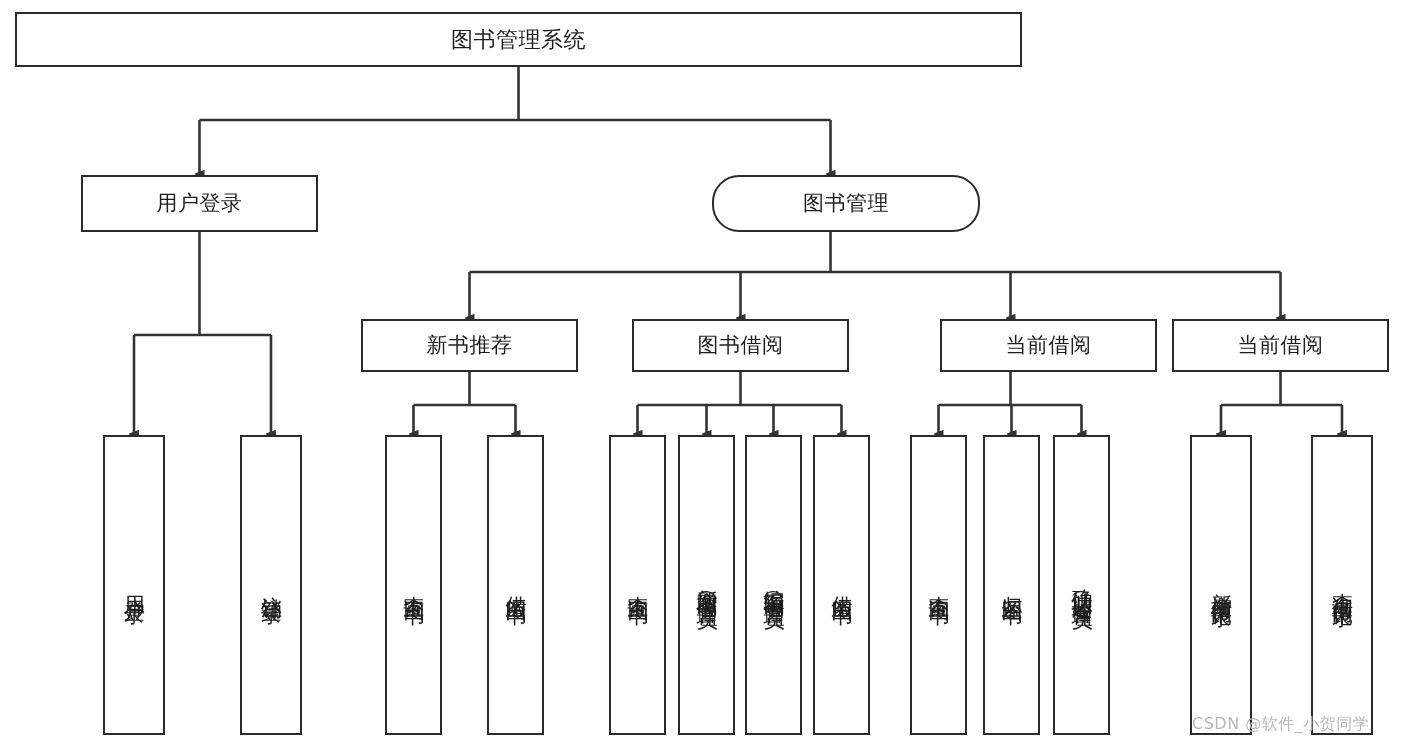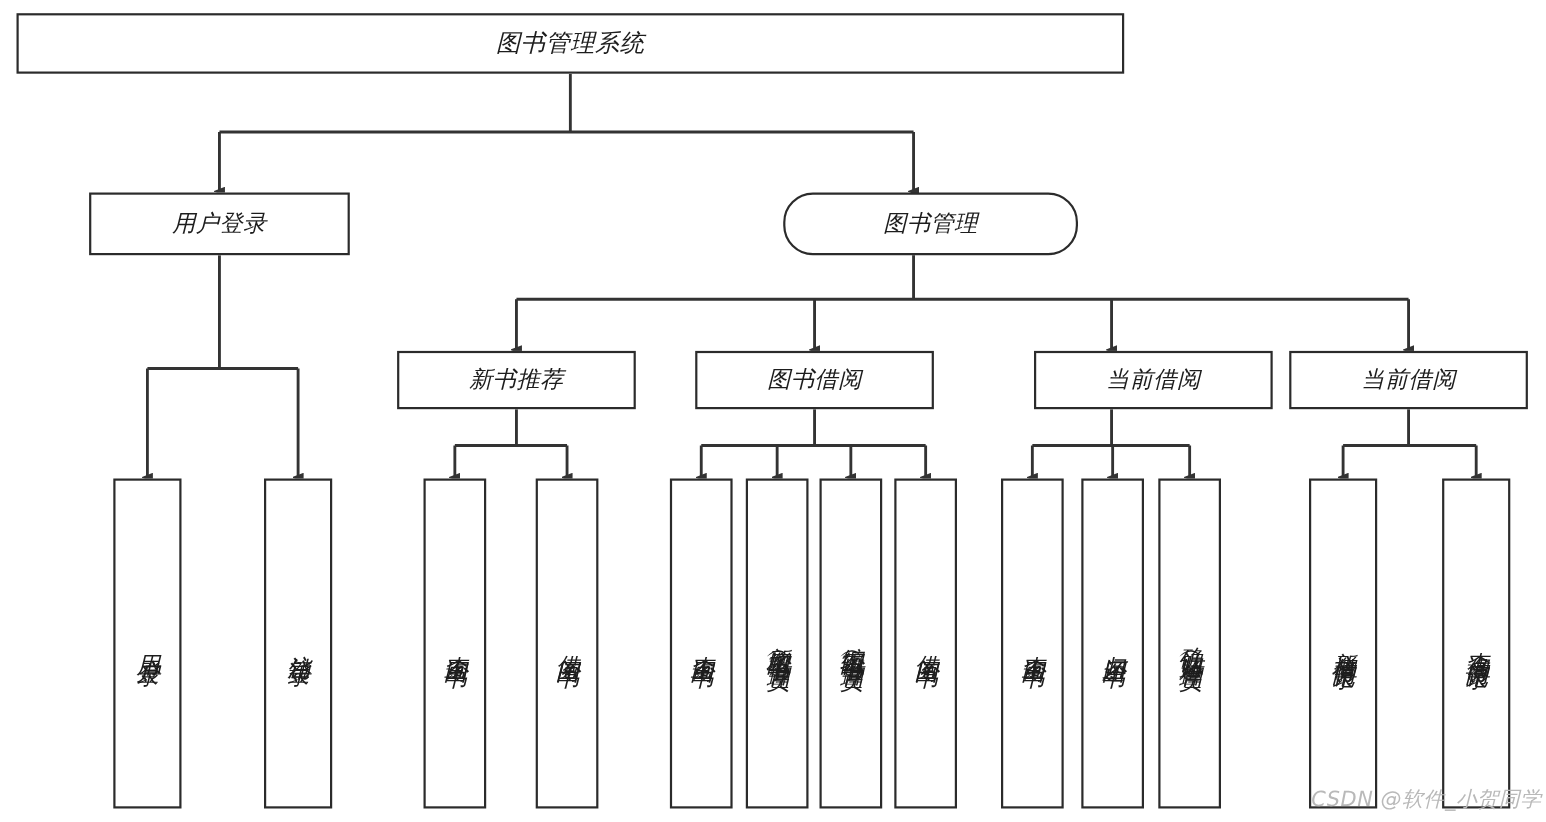--- a/index.html
+++ b/index.html
@@ -33,21 +33,20 @@
     display: flex;
     align-items: center;
     justify-content: center;
     color: #1d1d1d;
   }
   .node .label {
     display: block;
     text-align: center;
     line-height: 1.18;
     letter-spacing: 0.5px;
-    font-style: italic;
   }
   
   .node.horiz .label {
     writing-mode: horizontal-tb;
     font-size: 21px;
   }
   .node.root .label { font-size: 22px; }
   
   .node.vert {
     align-items: center;
@@ -57,24 +56,23 @@
     writing-mode: vertical-rl;
     text-orientation: upright;
     font-size: 21px;
     line-height: 1.0;
     letter-spacing: 3px;
     white-space: nowrap;
   }
   .watermark {
     position: absolute;
     color: #b9b9b9;
-    font-size: 19px;
+    font-size: 16px;
     white-space: nowrap;
     letter-spacing: 0.5px;
-    font-style: italic;
   }
 </style>
 </head>
 <body>
 
 <div id="canvas">
   <svg id="edges" viewBox="0 0 1405 747" width="1405" height="747">
     <defs>
       <marker id="arrow" markerWidth="10" markerHeight="10" refX="4.2" refY="5" orient="auto" markerUnits="userSpaceOnUse">
         <path d="M0,0 L8.4,0 L4.2,11 z" fill="#333333"></path>

